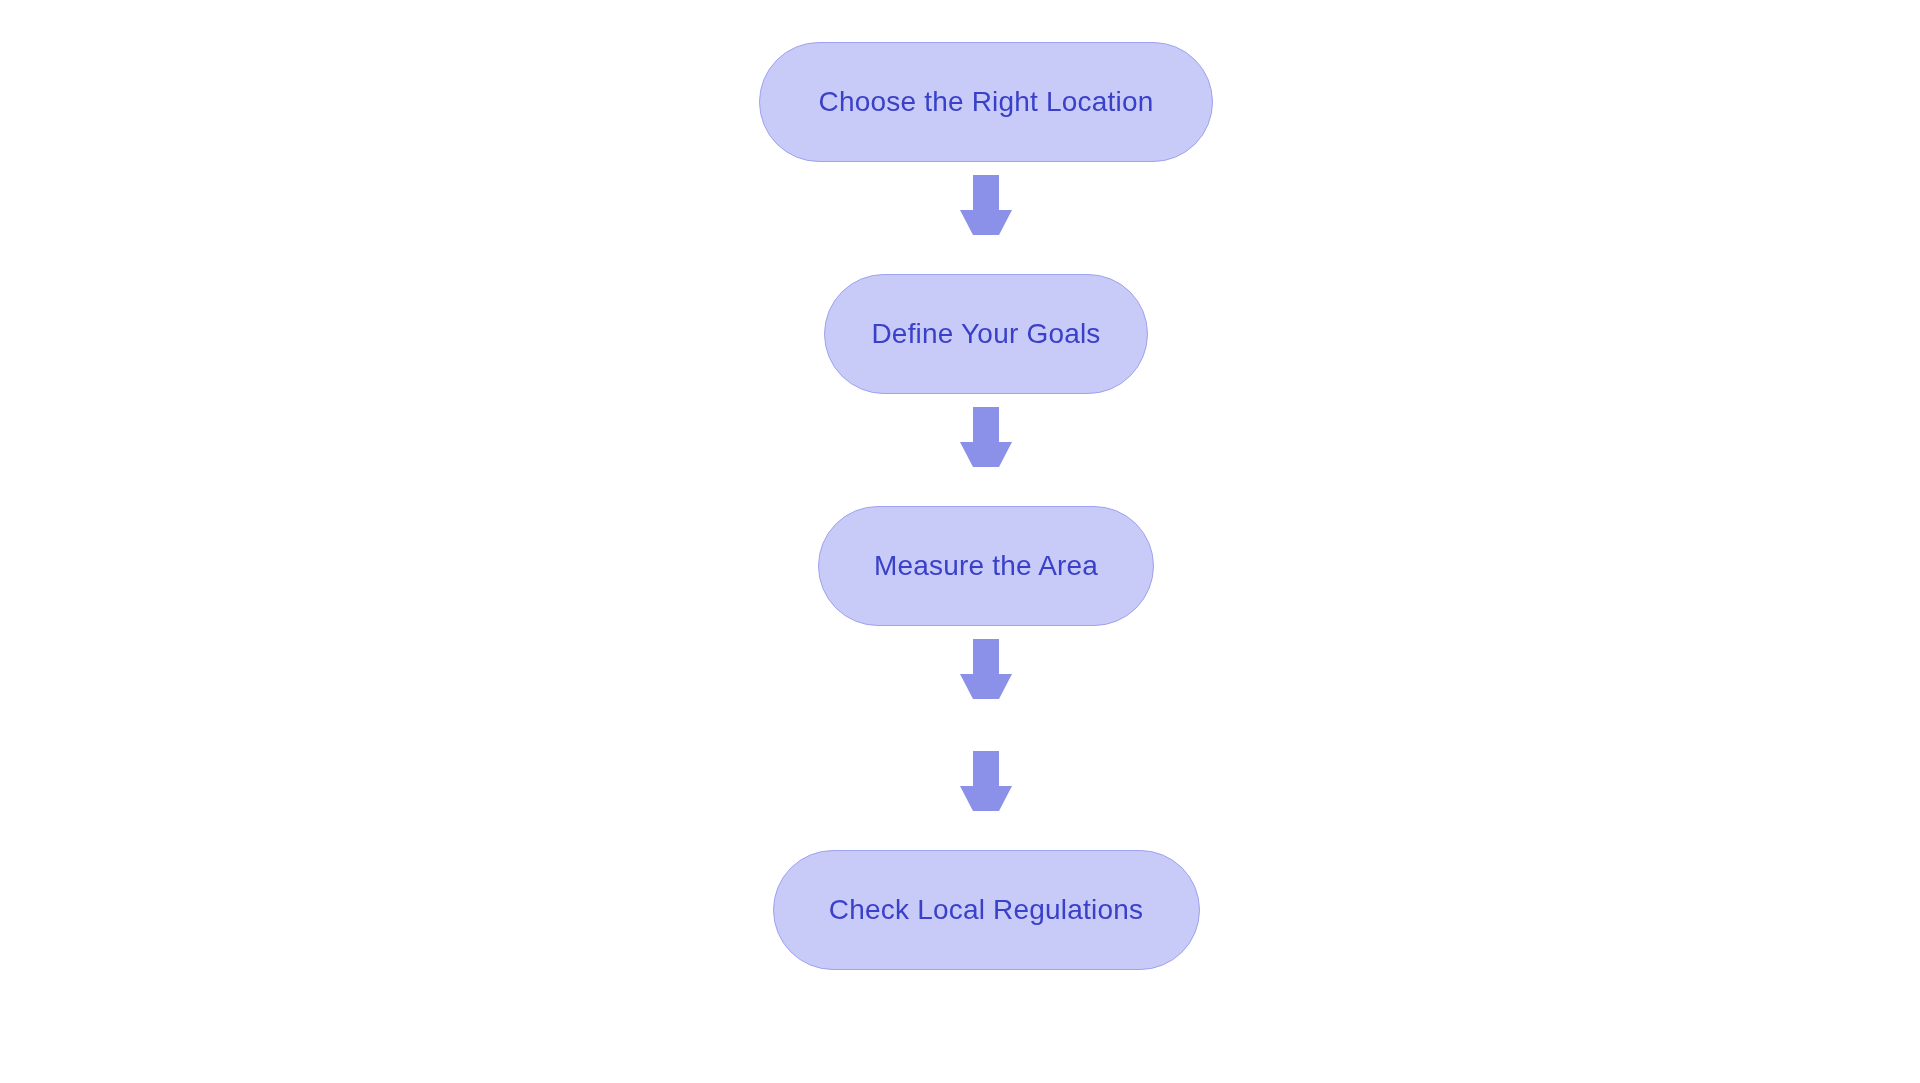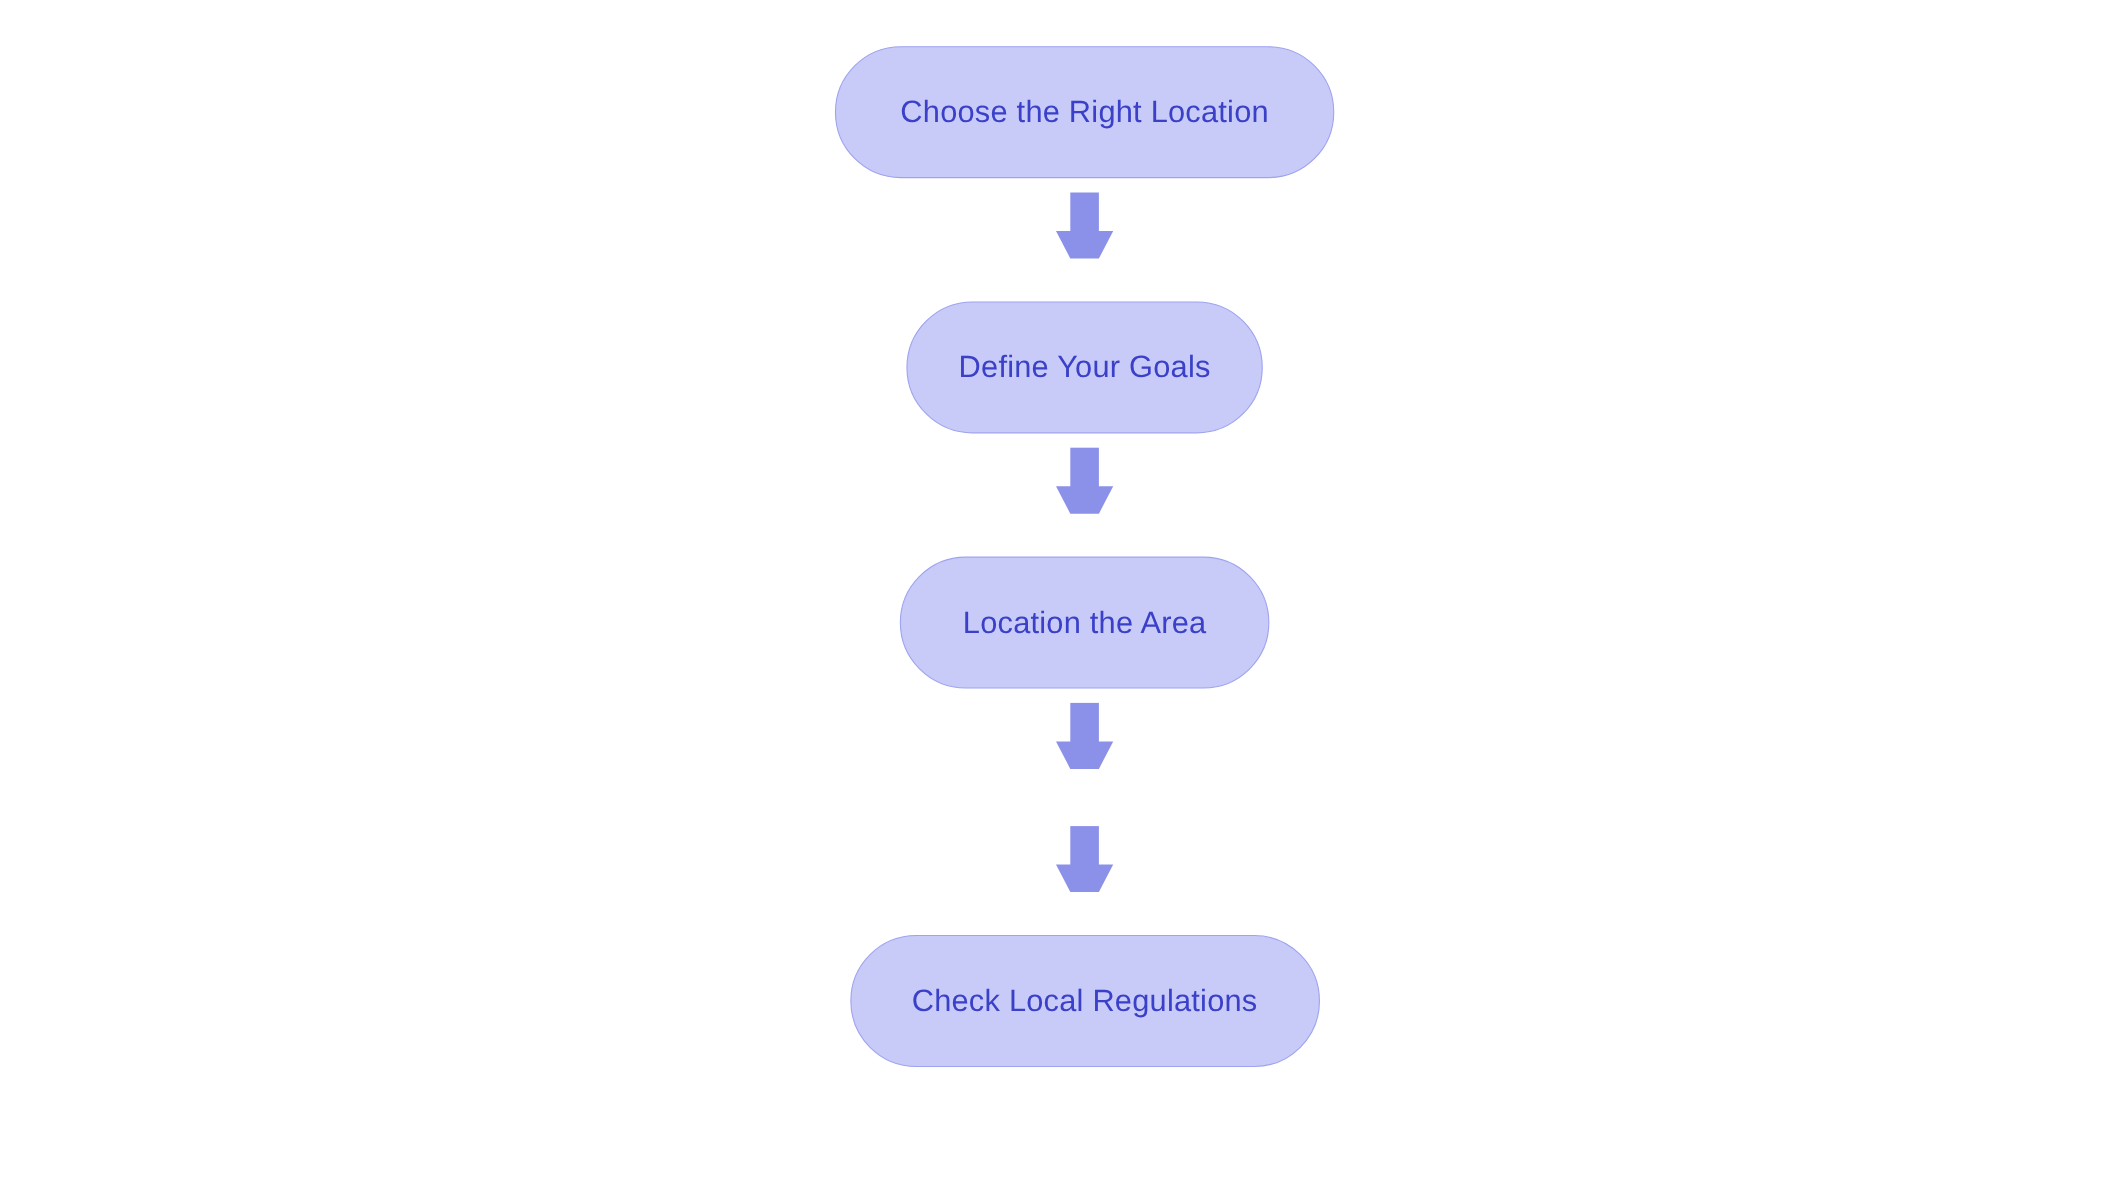--- a/index.html
+++ b/index.html
@@ -84,21 +84,21 @@
   <div class="node node-2">
     <span class="node-label">Define Your Goals</span>
   </div>
 
   <div class="connector">
     <div class="arrow-line"></div>
     <div class="arrow-head"></div>
   </div>
 
   <div class="node node-3">
-    <span class="node-label">Location the Area</span>
+    <span class="node-label">Measure the Area</span>
   </div>
 
   <div class="connector">
     <div class="arrow-line"></div>
     <div class="arrow-head"></div>
   </div>
 
 
   <div class="connector">
     <div class="arrow-line"></div>

